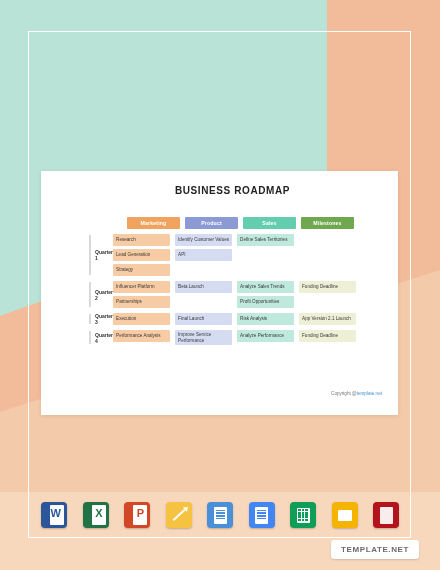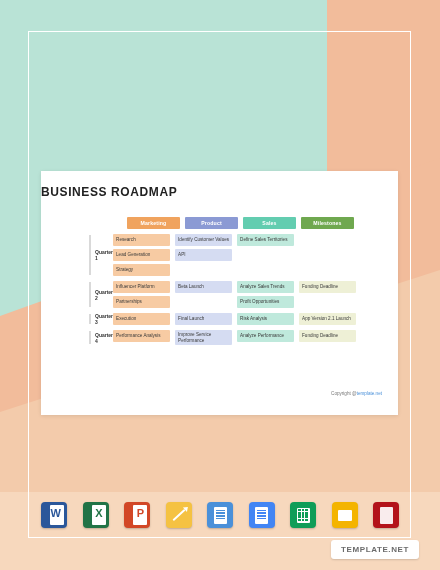--- a/index.html
+++ b/index.html
@@ -67,21 +67,22 @@
     position: absolute;
     left: 41px; top: 171px;
     width: 357px; height: 244px;
     background: #ffffff;
     box-shadow: 0 1px 4px rgba(0,0,0,0.10);
   }
   .doc-title {
     position: absolute;
     left: 0; top: 14px;
     width: 383px;
-    font-size: 12px;
+    text-align: center;
+    font-size: 10px;
     font-weight: bold;
     letter-spacing: 0.6px;
     color: #222222;
   }
 
   
   .grid {
     position: absolute;
     left: 48px; top: 46px;
     width: 265px;

